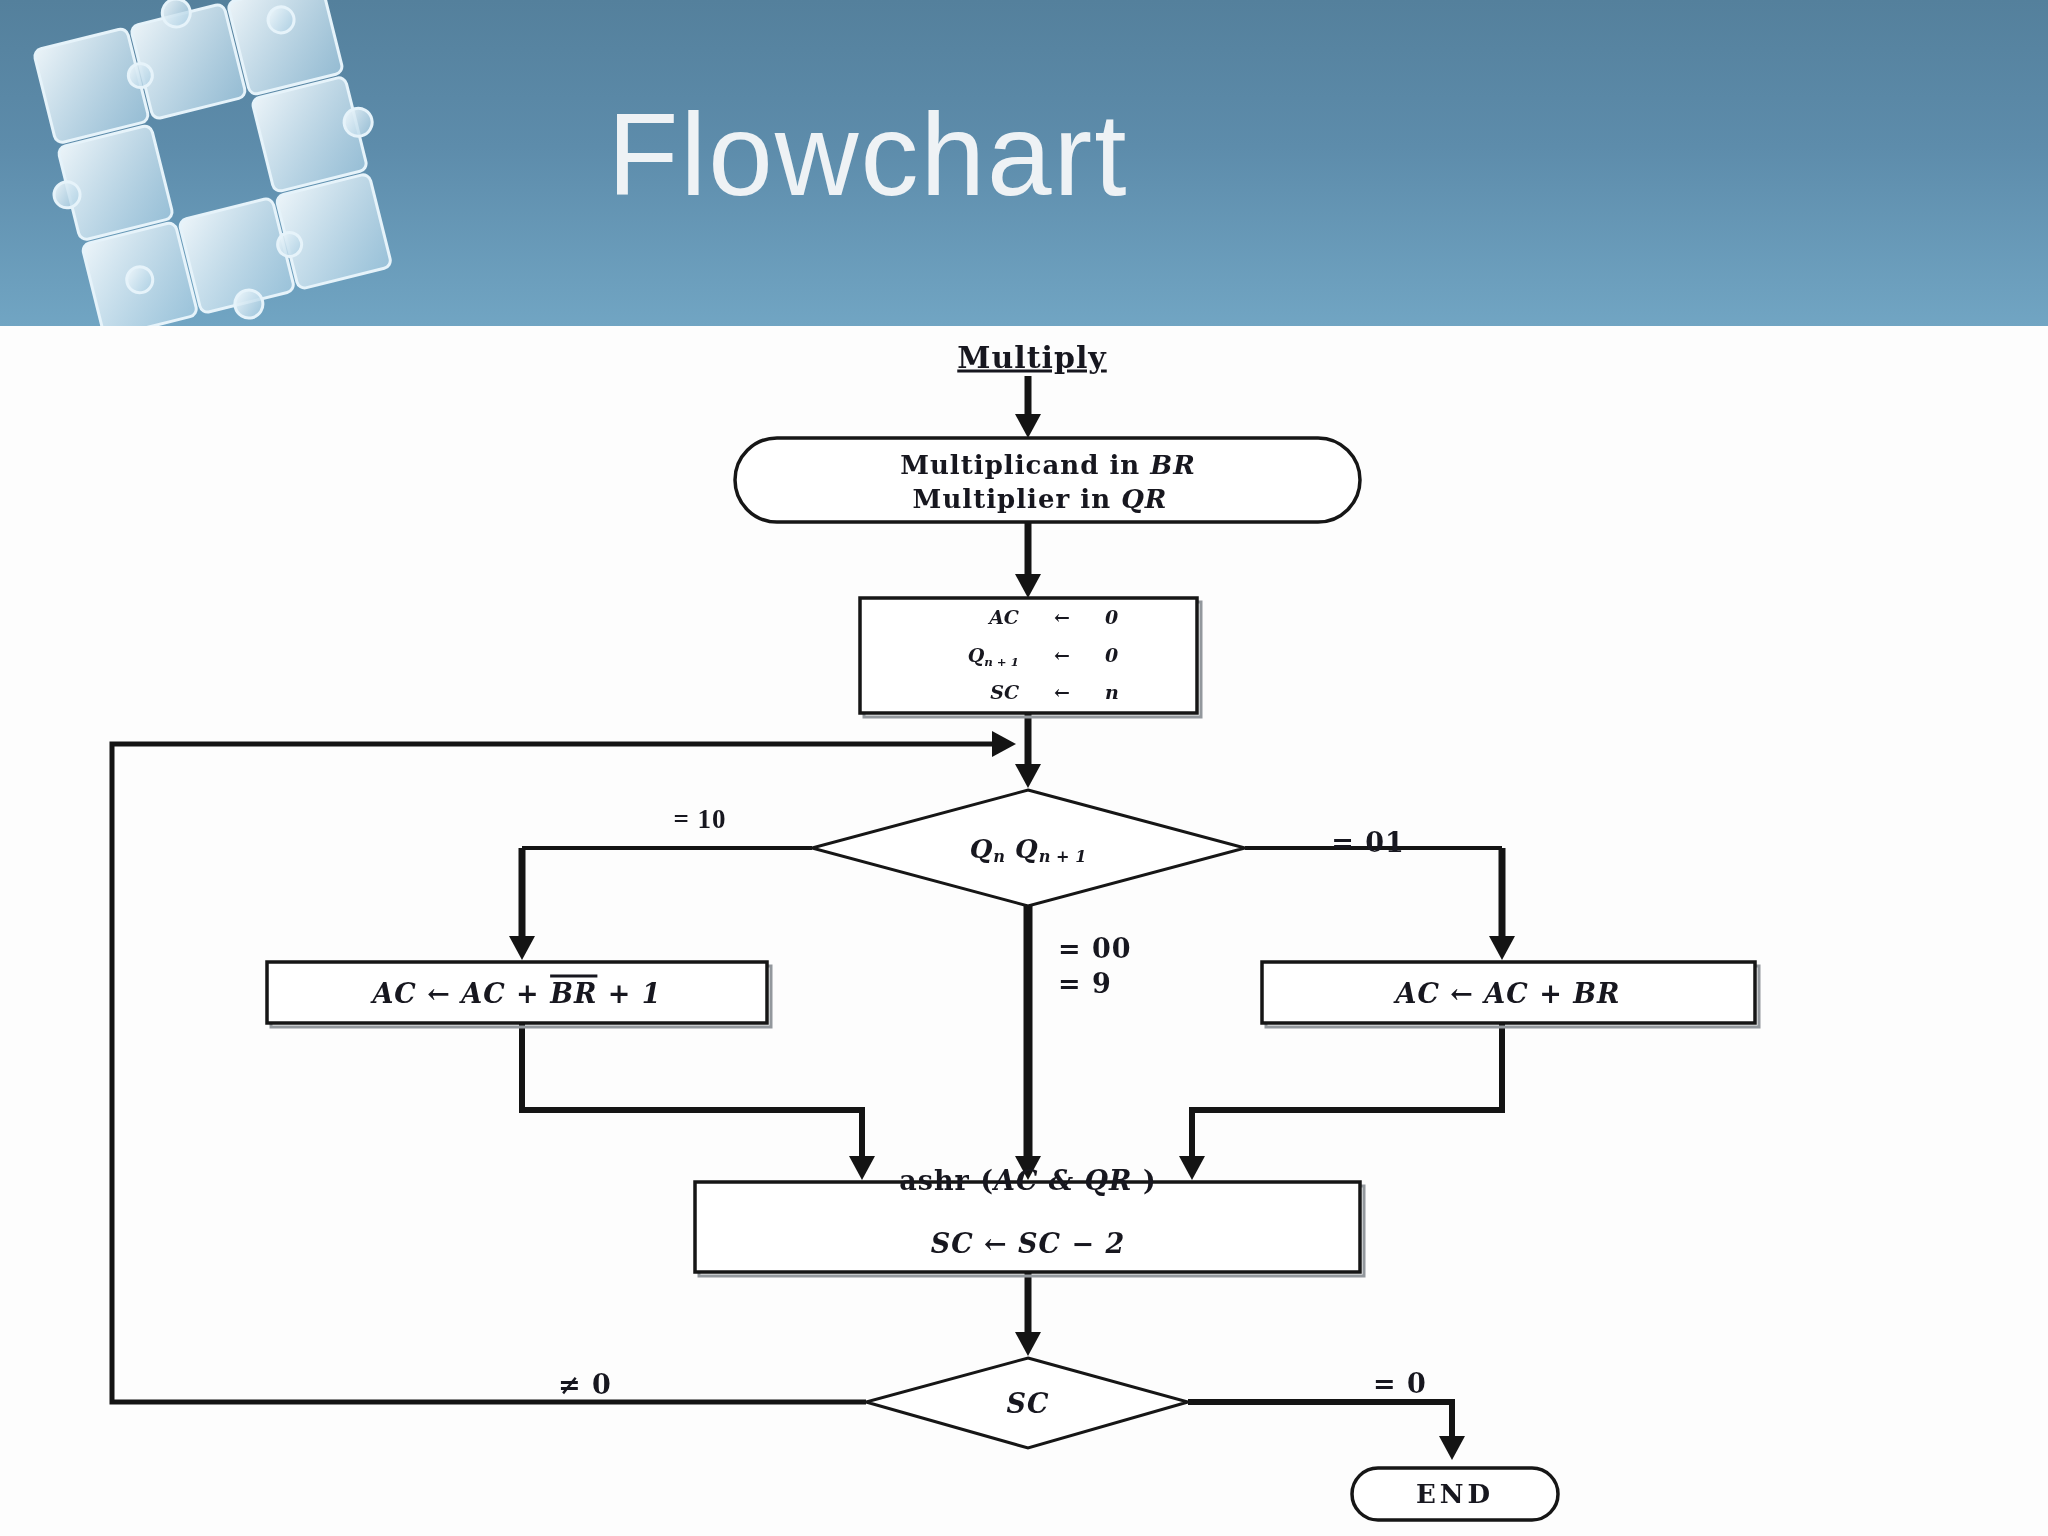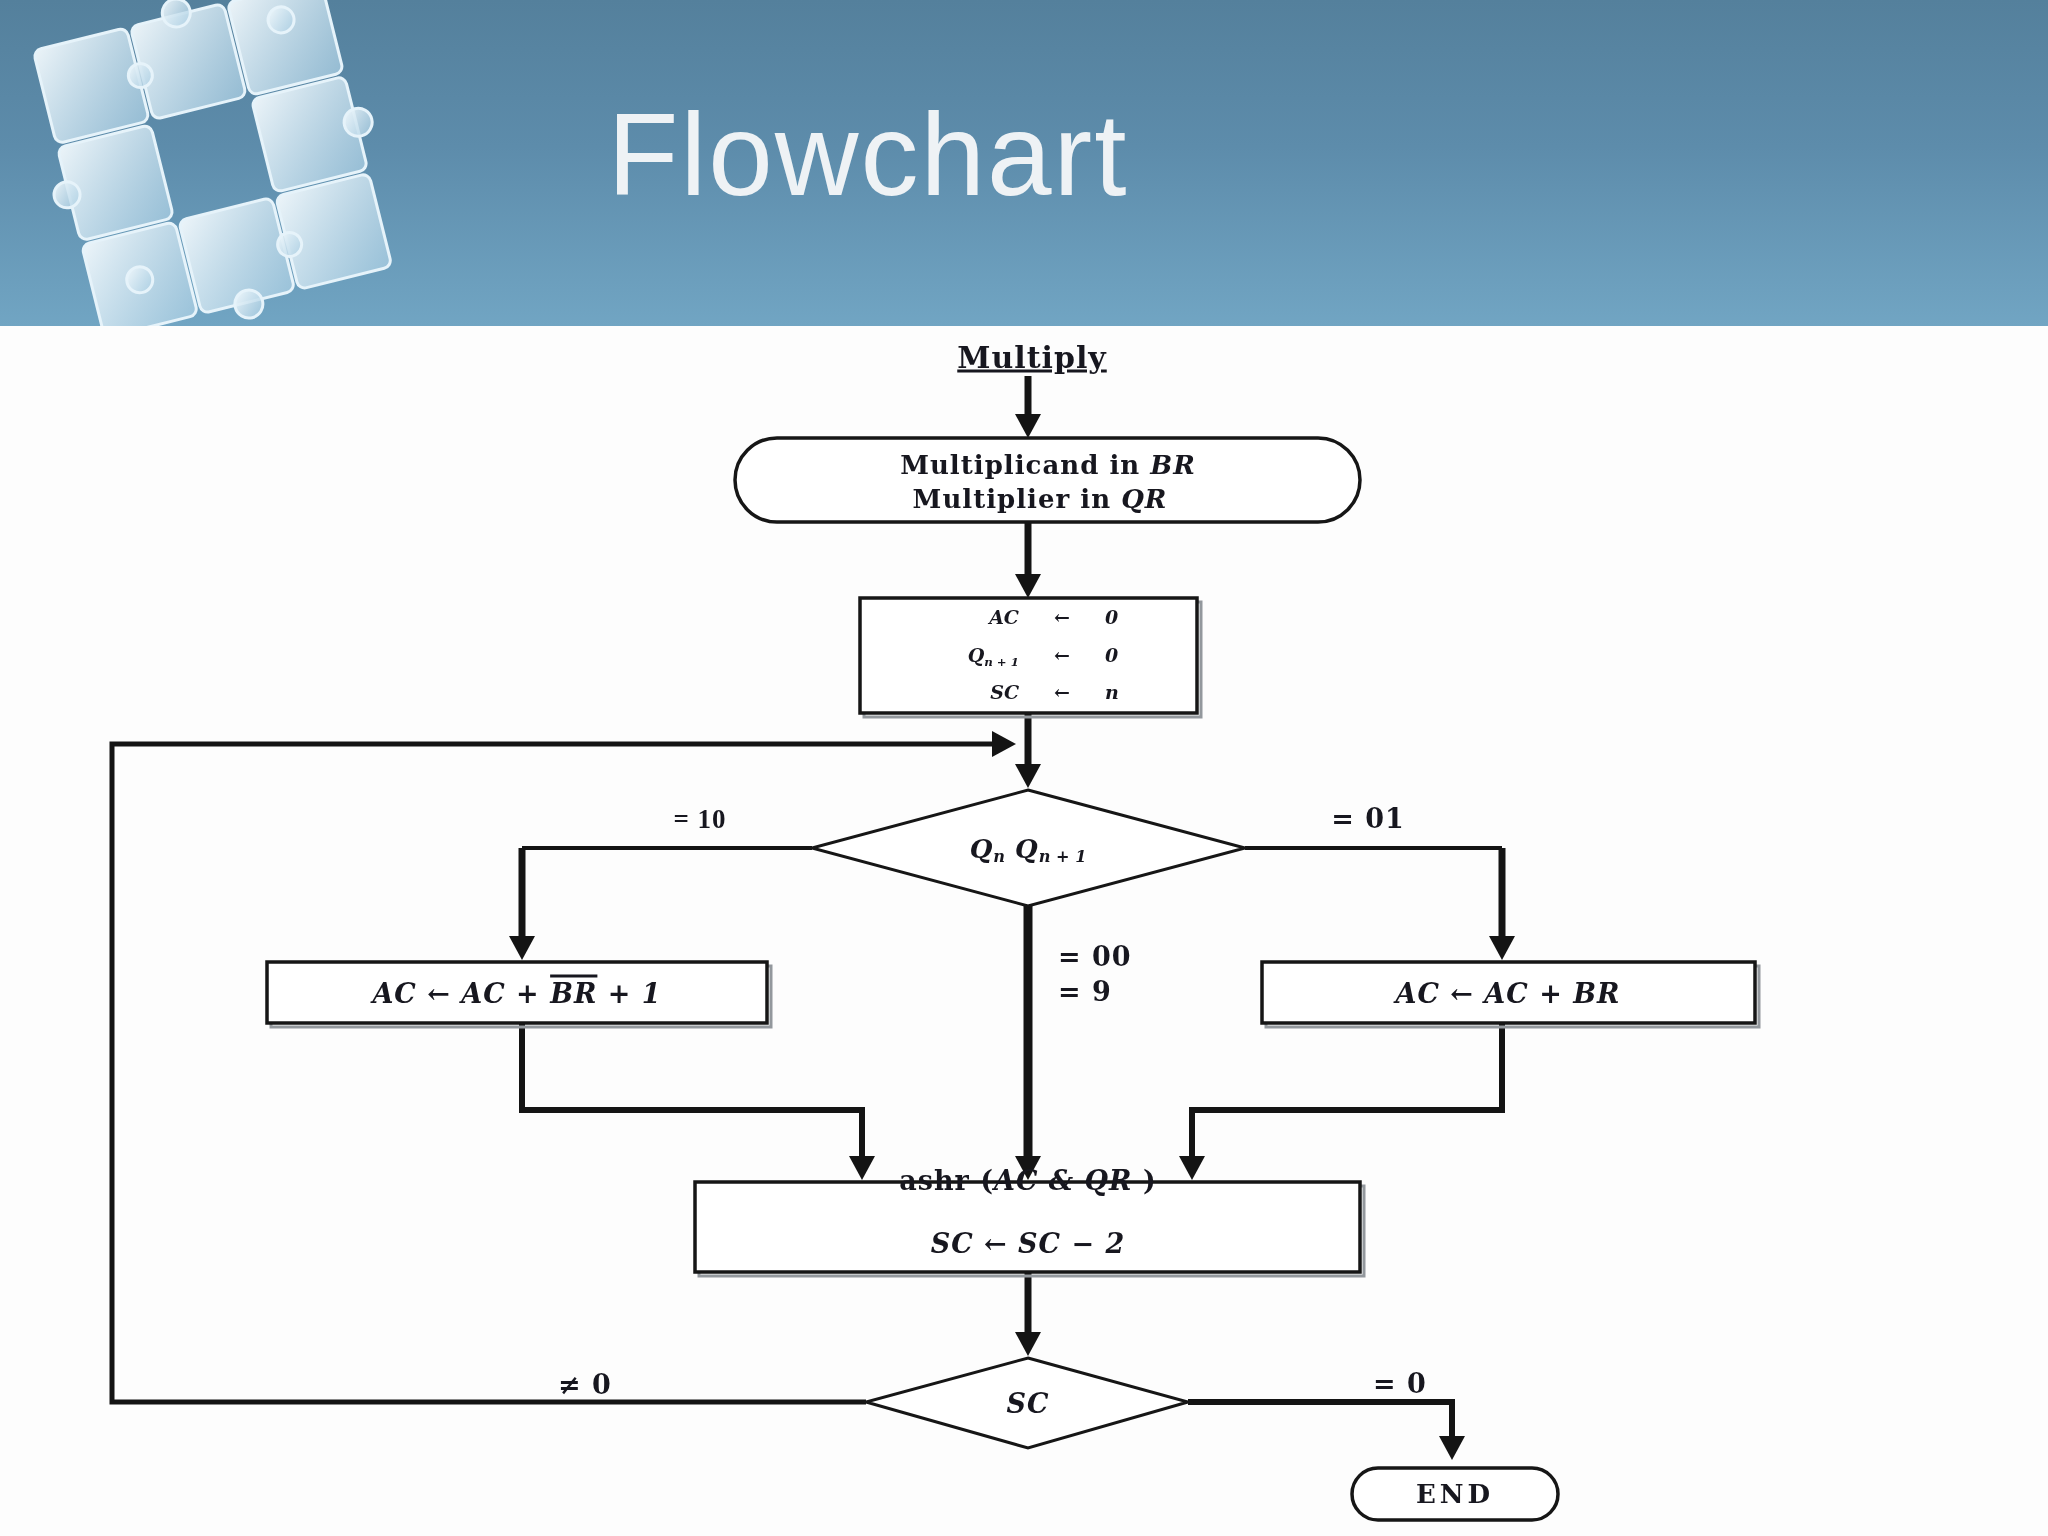--- a/index.html
+++ b/index.html
@@ -27,21 +27,21 @@
   .canvas{position:absolute;left:0;top:0;width:2048px;height:1536px;}
   .lbl{
     position:absolute;
     transform:translate(-50%,-50%);
     white-space:nowrap;
     color:#17171f;
     font-weight:bold;
     font-size:27px;
     letter-spacing:1px;
   }
-  .lbl.leftalign{transform:translate(0,-50%);margin-top:8px;}
+  .lbl.leftalign{transform:translate(0,-50%);}
   .it{font-style:italic;}
   .ovl{font-style:italic;text-decoration:overline;text-decoration-thickness:2.5px;}
   sub.sm{font-size:0.62em;vertical-align:-0.3em;letter-spacing:0;}
   
   .initbox{
     position:absolute;left:870px;top:600px;width:320px;height:112px;
     display:flex;flex-direction:column;justify-content:space-around;
     color:#17171f;font-weight:bold;font-size:19px;
   }
   .initrow{display:flex;justify-content:center;align-items:baseline;}
@@ -172,21 +172,21 @@
     <div class="initrow">
       <span class="lhs"><span>SC</span><sub class="sm"></sub></span>
       <span class="arr">←</span>
       <span class="val">n</span>
     </div>
   </div>
 
   <div class="lbl it" style="left:1028px;top:850px;font-size:26px;"><span>Q</span><sub class="sm">n</sub>&nbsp;<span>Q</span><sub class="sm">n + 1</sub></div>
 
   <div class="lbl" style="left:700px;top:819px;font-family:Liberation Serif, serif;">= 10</div>
-  <div class="lbl" style="left:1368px;top:818px;">= 01</div>
+  <div class="lbl" style="left:1368px;top:842px;">= 01</div>
   <div class="lbl leftalign" style="left:1058px;top:948px;">= 00</div>
   <div class="lbl leftalign" style="left:1058px;top:983px;">= 9</div>
 
   <div class="lbl it" style="left:517px;top:993px;"><span>AC ← AC + </span><span class="ovl">BR</span><span> + 1</span></div>
   <div class="lbl it" style="left:1508px;top:993px;">AC ← AC + BR</div>
 
   <div class="lbl" style="left:1028px;top:1180px;"><span>ashr (</span><span class="it">AC &amp; QR</span><span> )</span></div>
   <div class="lbl it" style="left:1028px;top:1243px;">SC ← SC − 2</div>
 
   <div class="lbl it" style="left:1028px;top:1403px;">SC</div>

